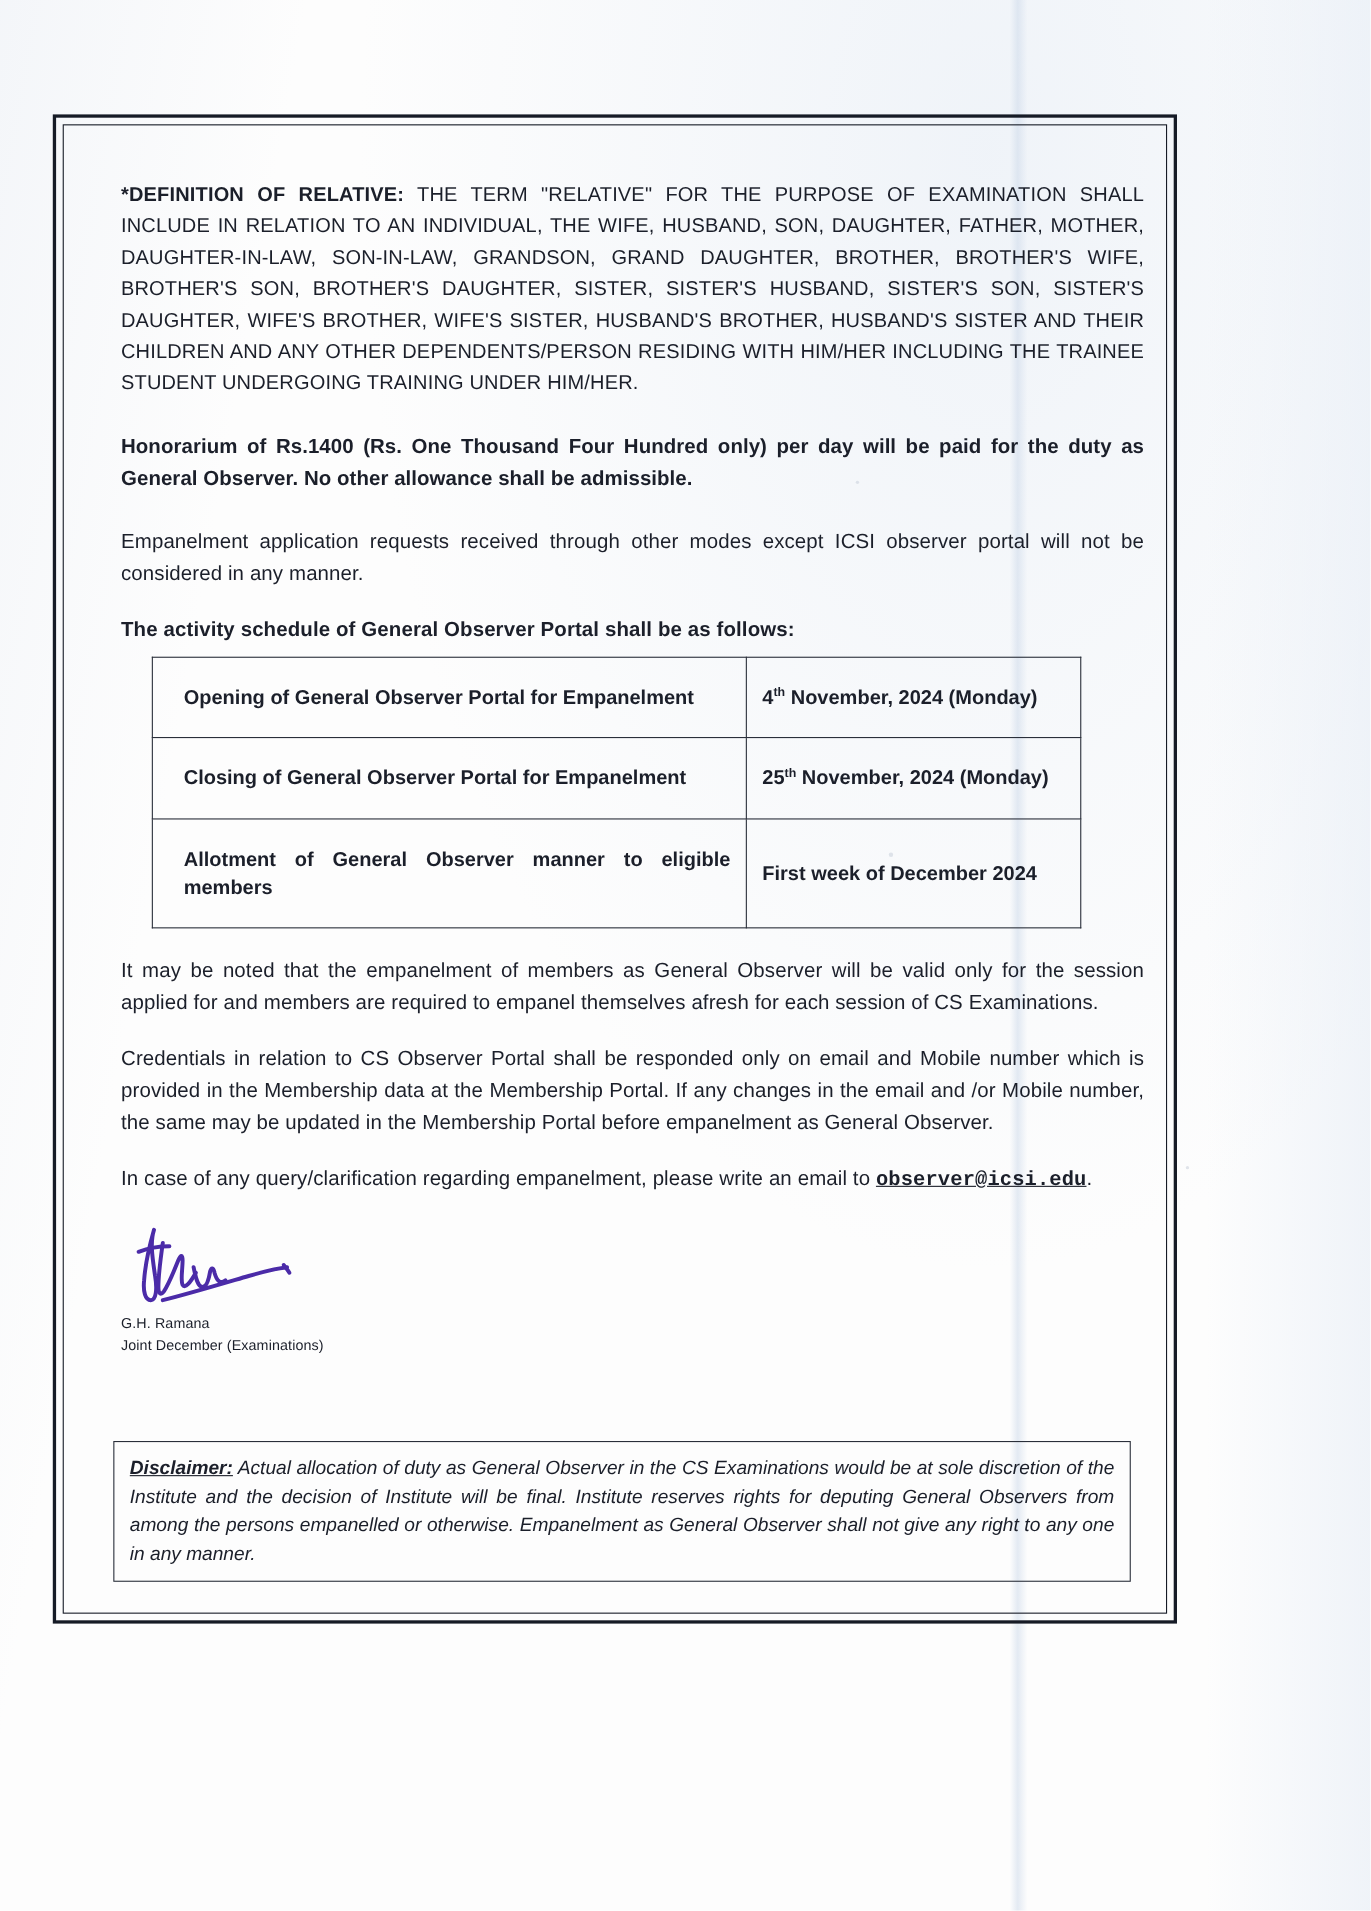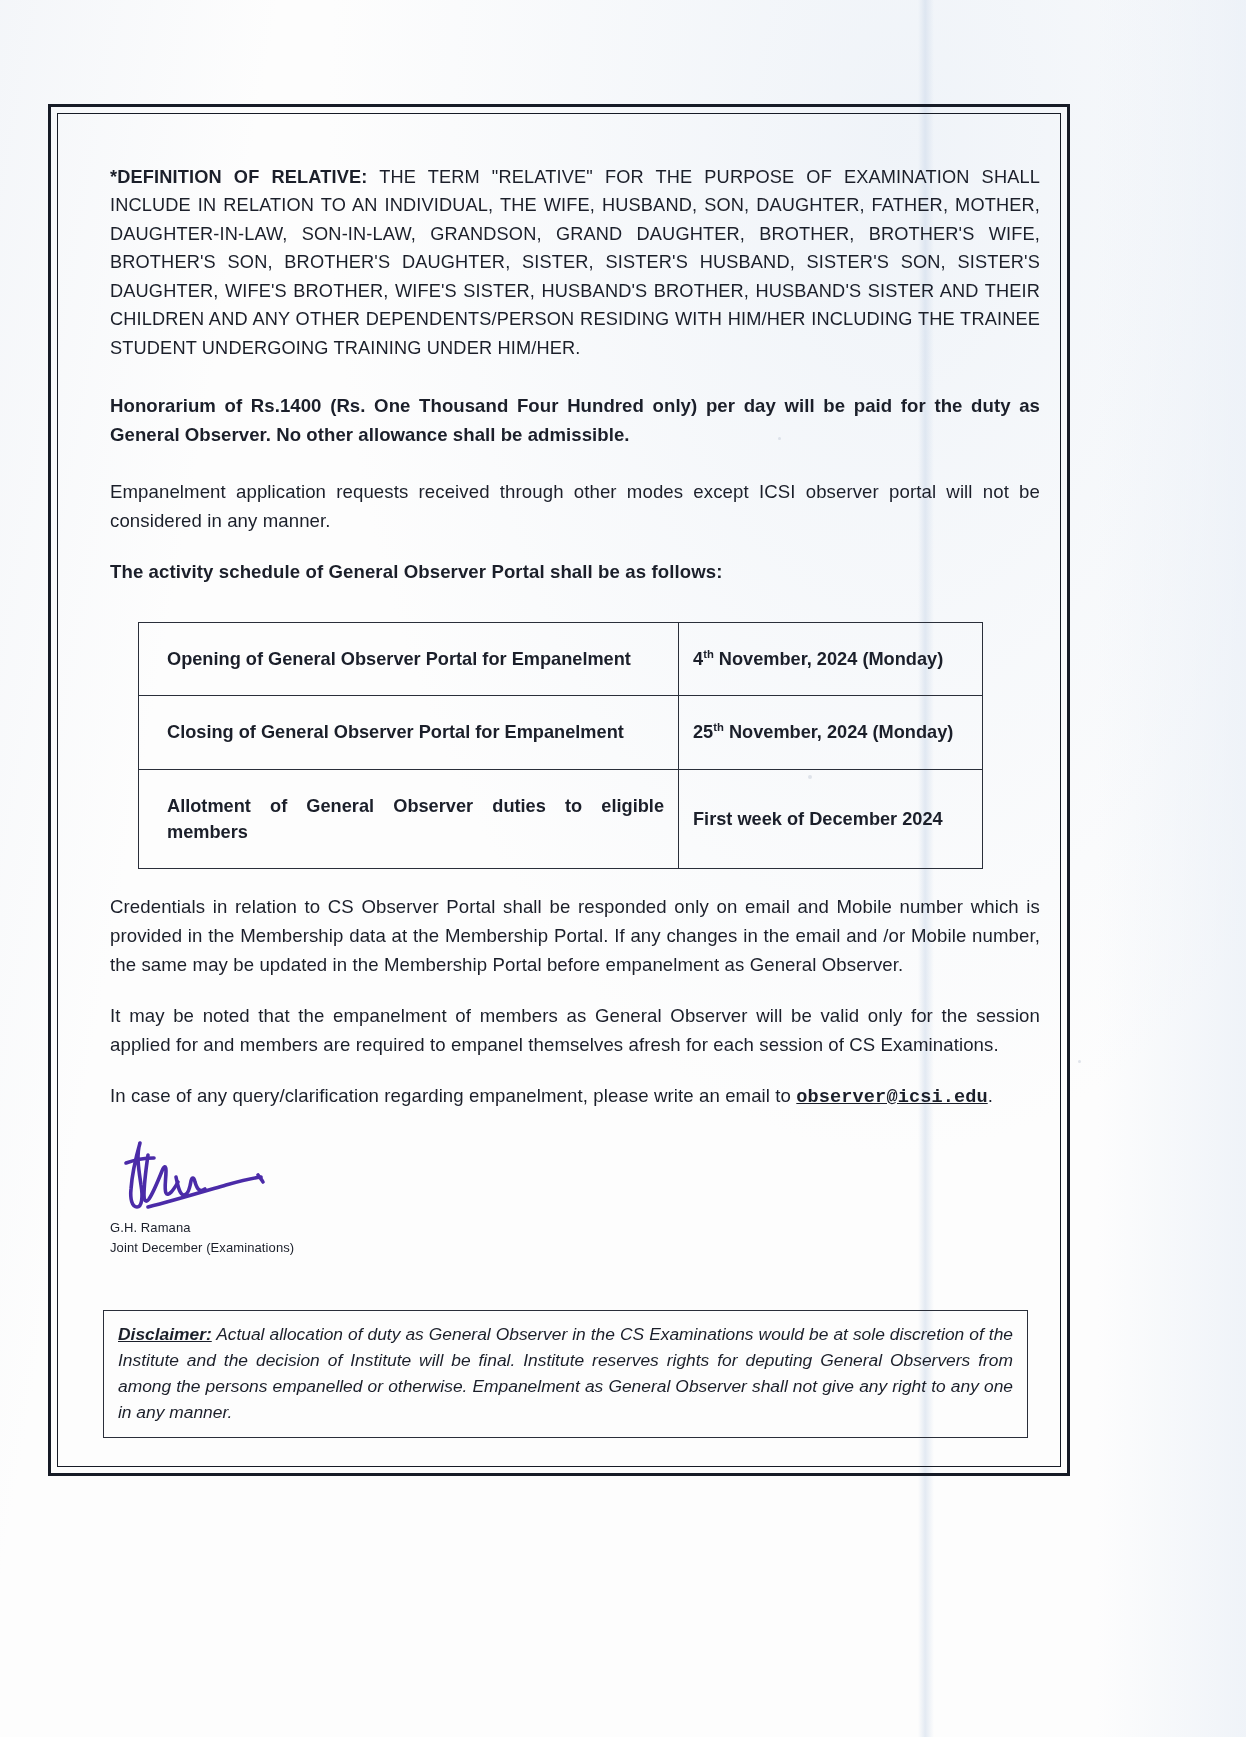--- a/index.html
+++ b/index.html
@@ -81,21 +81,21 @@
   .caps b { font-weight: 700; }
 
   .bold-para {
     font-weight: 700;
     margin-bottom: 28px;
     letter-spacing: 0.05px;
   }
 
   .lead-bold {
     font-weight: 700;
-    margin-bottom: 35px;
+    margin-bottom: 10px;
   }
 
   
   .schedule-wrap { margin: 0 0 24px 0; padding-left: 28px; }
   table.schedule {
     border-collapse: collapse;
     width: 845px;
     table-layout: fixed;
   }
   table.schedule td {
@@ -185,30 +185,30 @@
         <tbody>
           <tr>
             <td class="label label-nowrap">Opening of General Observer Portal for Empanelment</td>
             <td class="value"><span>4</span><sup>th</sup><span> November, 2024 (Monday)</span></td>
           </tr>
           <tr>
             <td class="label label-nowrap">Closing of General Observer Portal for Empanelment</td>
             <td class="value"><span>25</span><sup>th</sup><span> November, 2024 (Monday)</span></td>
           </tr>
           <tr>
-            <td class="label">Allotment of General Observer duties to eligible members</td>
+            <td class="label">Allotment of General Observer manner to eligible members</td>
             <td class="value"><span></span><sup></sup><span>First week of December 2024</span></td>
           </tr>
         </tbody>
       </table>
     </div>
 
+    <p>It may be noted that the empanelment of members as General Observer will be valid only for the session applied for and members are required to empanel themselves afresh for each session of CS Examinations.</p>
+
     <p>Credentials in relation to CS Observer Portal shall be responded only on email and Mobile number which is provided in the Membership data at the Membership Portal. If any changes in the email and /or Mobile number, the same may be updated in the Membership Portal before empanelment as General Observer.</p>
-
-    <p>It may be noted that the empanelment of members as General Observer will be valid only for the session applied for and members are required to empanel themselves afresh for each session of CS Examinations.</p>
 
     <p><span>In case of any query/clarification regarding empanelment, please write an email to </span><a class="mail" href="#">observer@icsi.edu</a><span>.</span></p>
 
     <div class="sign-block">
       <svg class="sig" viewBox="0 0 210 80">
         <g fill="none" stroke="#4b2ba8" stroke-width="3.6" stroke-linecap="round" stroke-linejoin="round">
           <path d="M22 6 C18 20, 14 38, 13 52 C12 62, 14 70, 19 70 C24 70, 25 60, 23 48 C21 34, 18 18, 22 6 Z"></path>
           <path d="M8 26 C16 23, 28 21, 36 21"></path>
           <path d="M30 18 C28 32, 26 46, 26 58 C26 64, 28 66, 31 62 C35 56, 40 44, 44 34 C46 29, 48 28, 48 34 C48 42, 46 52, 48 56 C50 60, 55 54, 60 45"></path>
           <path d="M58 40 C60 50, 62 58, 66 58 C70 58, 72 50, 73 44 C74 40, 76 40, 77 45 C79 52, 82 56, 87 52"></path>

